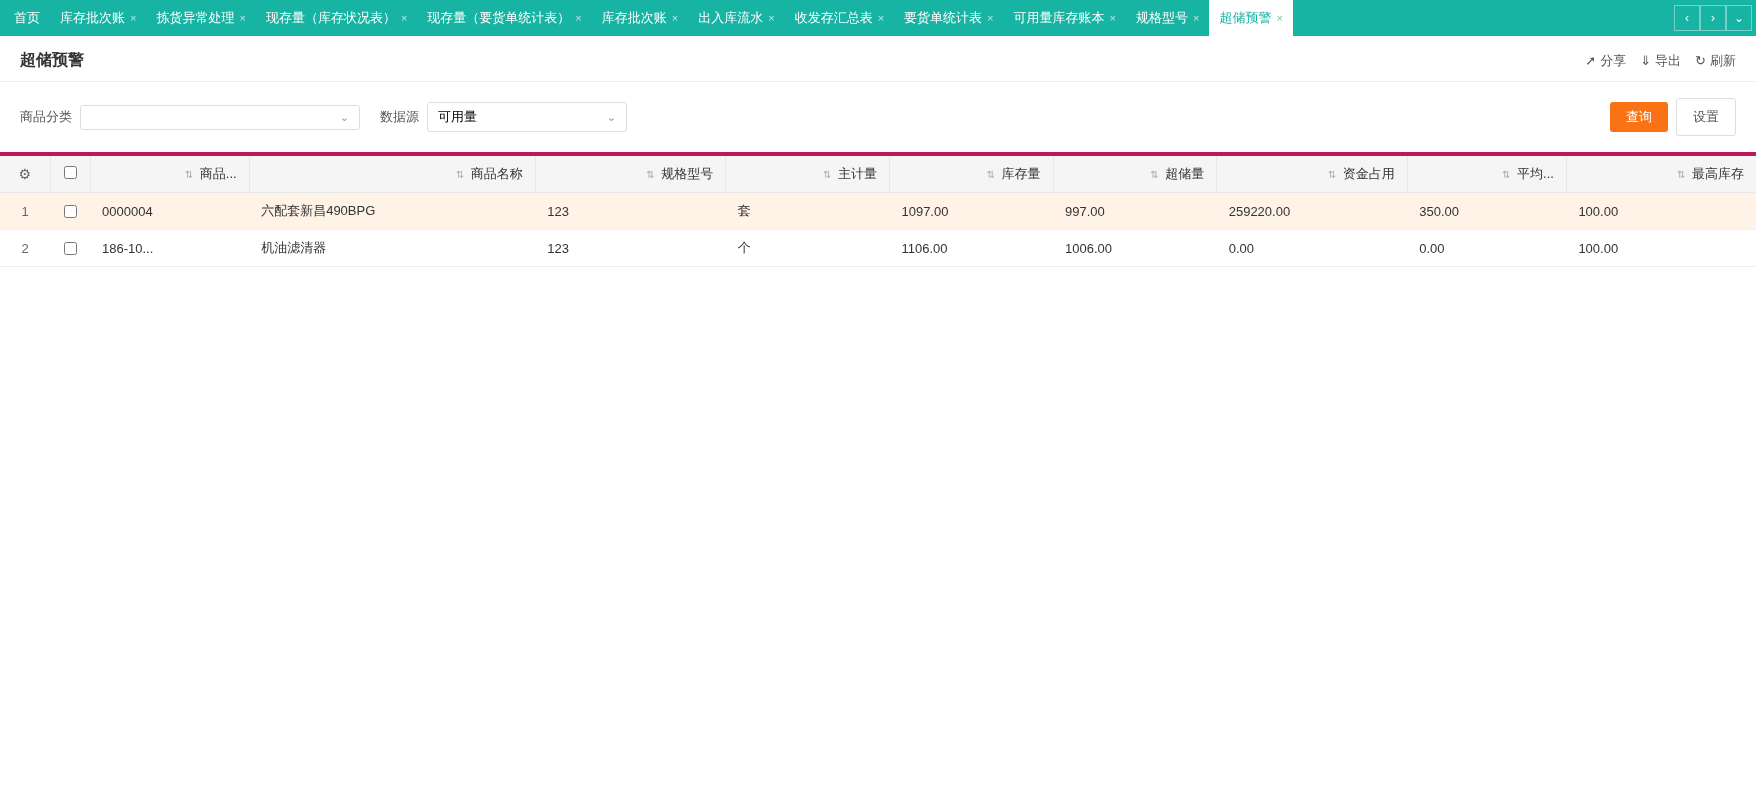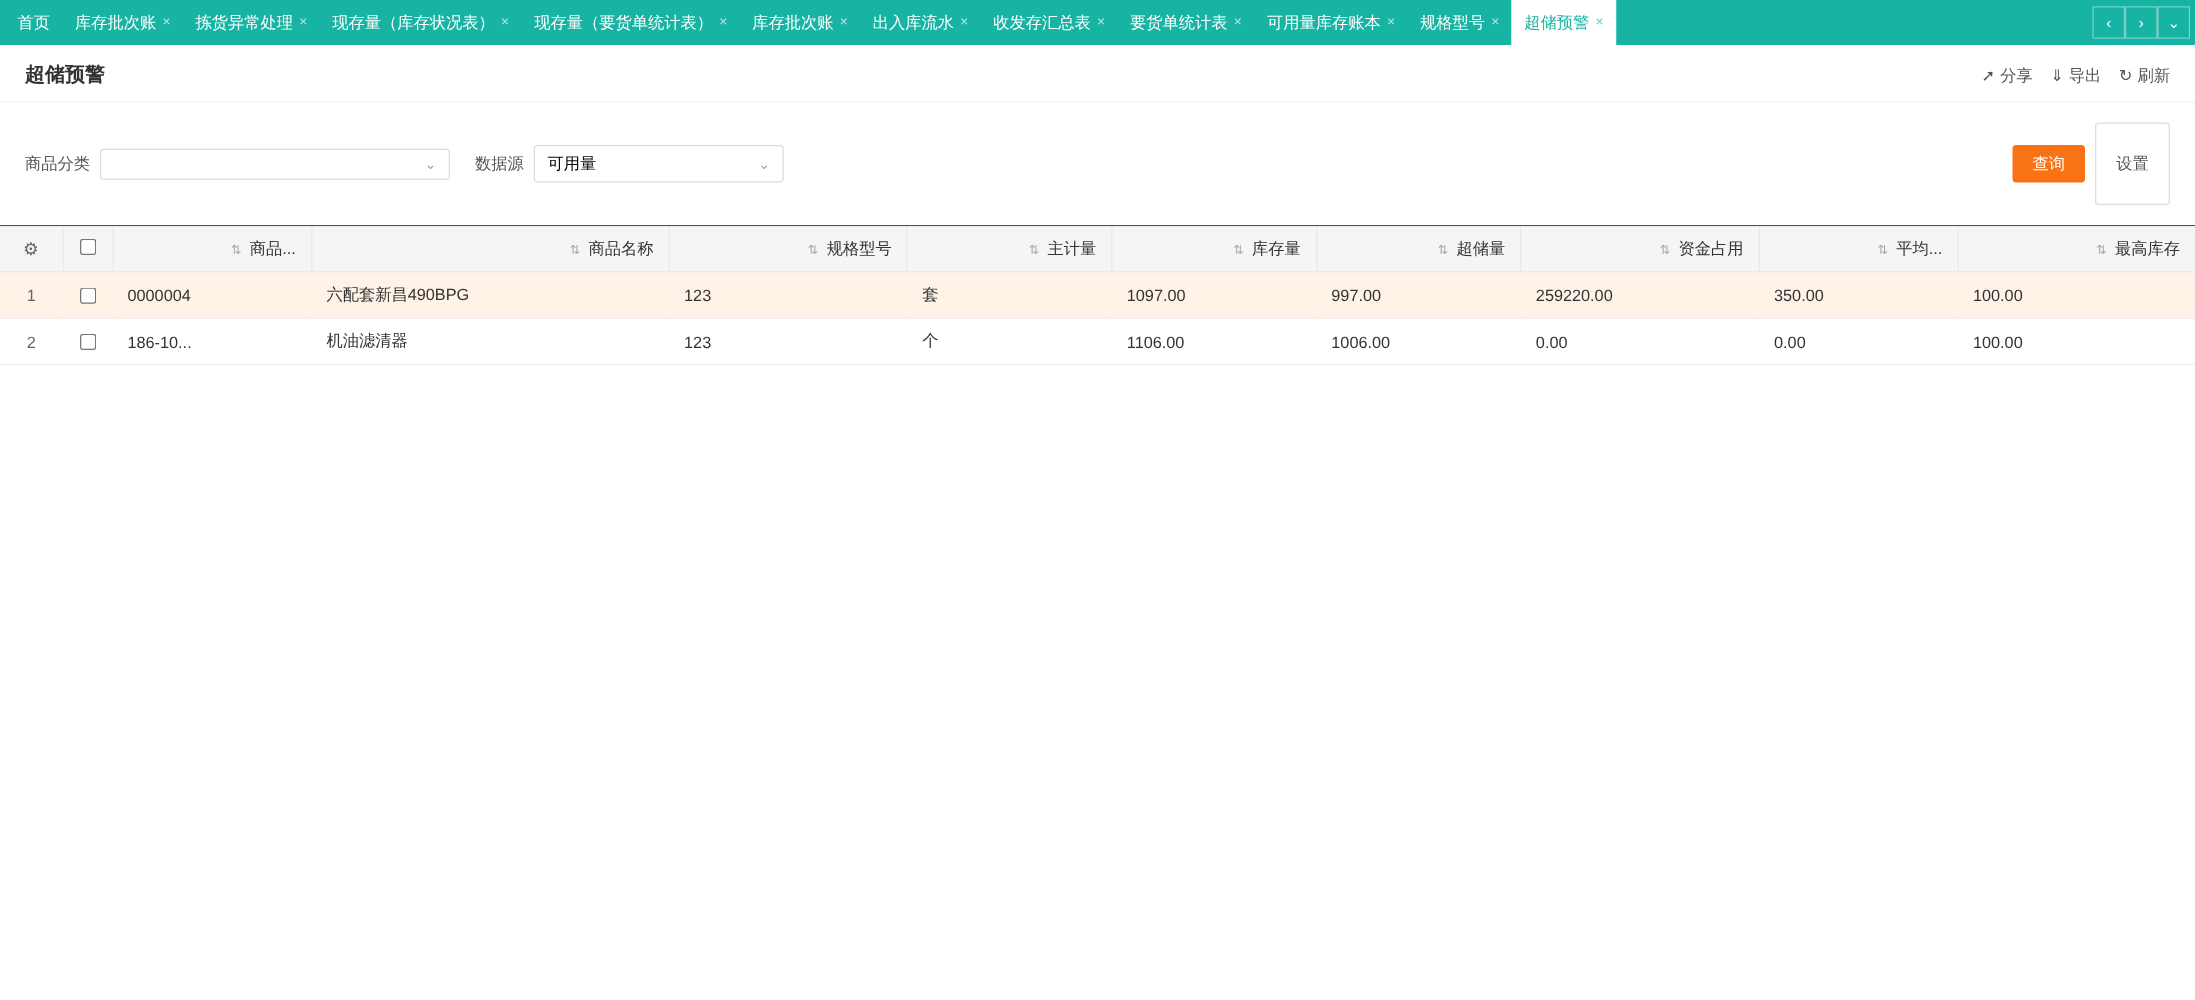--- a/index.html
+++ b/index.html
@@ -84,21 +84,21 @@
       background: none;
       border: none;
     }
 
     
     .filter-row {
       display: flex;
       align-items: center;
       padding: 16px 20px;
       gap: 20px;
-      border-bottom: 1px solid #be185d;
+      border-bottom: 4px solid #be185d;
     }
     .filter-group {
       display: flex;
       align-items: center;
       gap: 8px;
     }
     .filter-label {
       color: #555;
       font-size: 13px;
       white-space: nowrap;
@@ -125,21 +125,21 @@
       padding: 6px 16px;
       font-size: 13px;
       cursor: pointer;
       margin-left: auto;
     }
     .btn-settings {
       background: #fff;
       color: #555;
       border: 1px solid #ddd;
       border-radius: 3px;
-      padding: 23px 16px;
+      padding: 9px 16px;
       font-size: 13px;
       cursor: pointer;
     }
 
     
     .table-container {
       padding: 0 0;
     }
     table {
       width: 100%;

